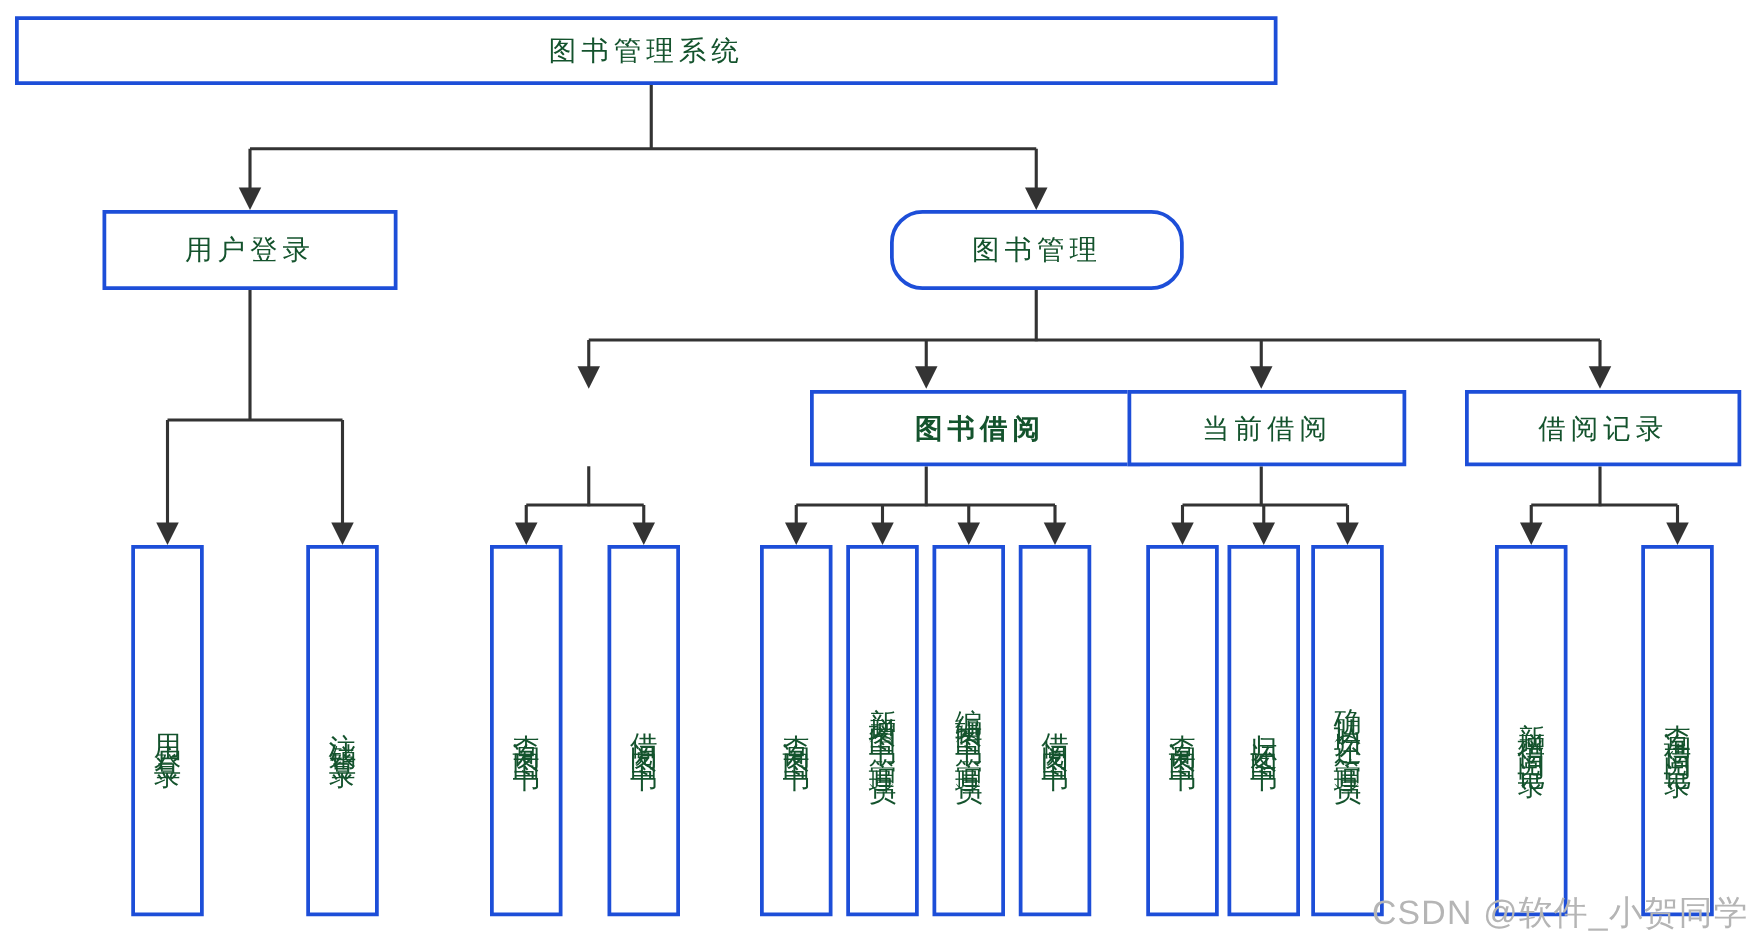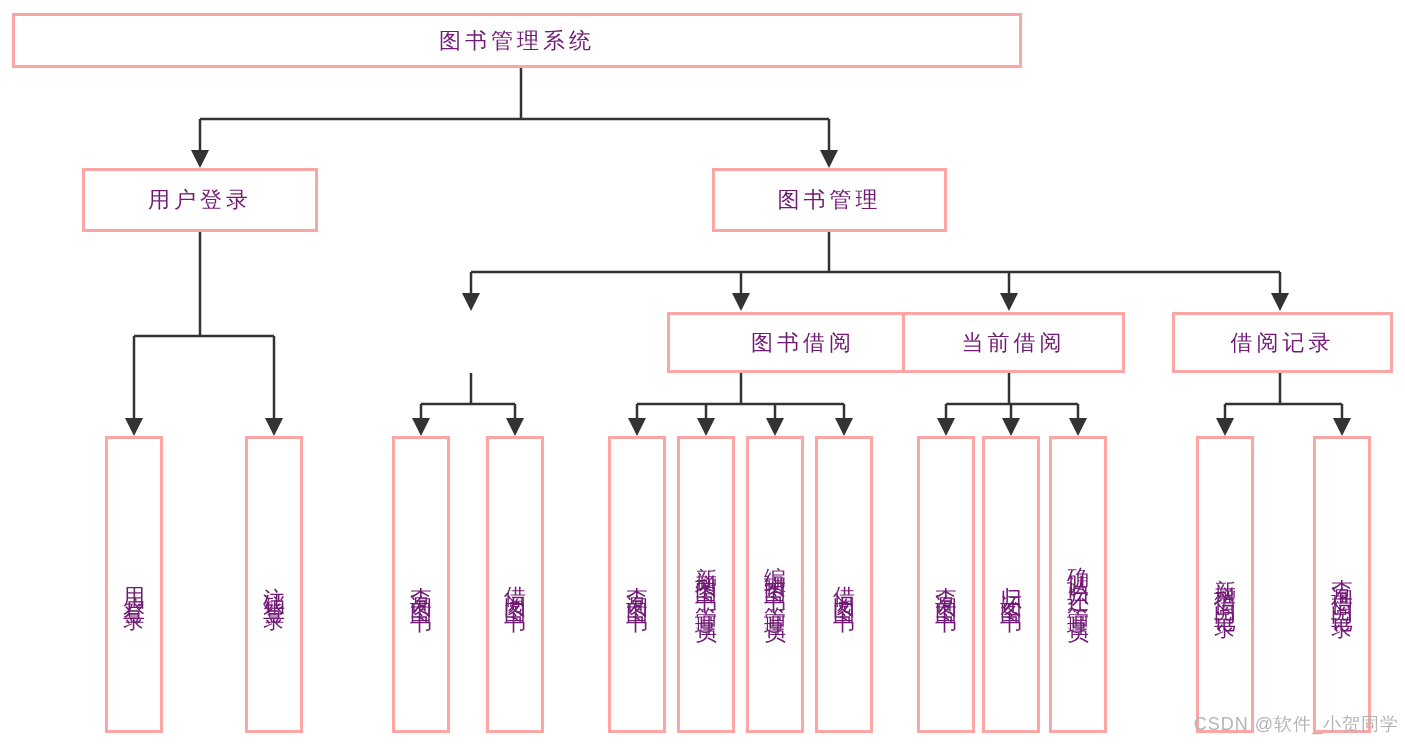--- a/index.html
+++ b/index.html
@@ -7,23 +7,23 @@
     position:relative;
     width:1405px;height:747px;
     background:#ffffff;
     font-family:"Liberation Sans","DejaVu Sans",sans-serif;
     overflow:hidden;
   }
   .connectors{position:absolute;left:0;top:0;z-index:1;}
   .box{
     position:absolute;
     box-sizing:border-box;
-    border:3px solid #fca5a5;
+    border:3px solid #1d4ed8;
     background:#ffffff;
-    color:#701a75;
+    color:#14532d;
     display:flex;
     align-items:center;
     justify-content:center;
     z-index:2;
   }
   .h{
     font-size:22px;
     letter-spacing:4px;
     white-space:nowrap;
   }
@@ -32,21 +32,21 @@
     text-orientation:mixed;
     font-size:22px;
     letter-spacing:8px;
     line-height:1.1;
   }
   .watermark{
     position:absolute;
     right:6px;
     top:712px;
     z-index:5;
-    font-size:18px;
+    font-size:27px;
     letter-spacing:1px;
     color:#b5b5b5;
     white-space:nowrap;
   }
 </style>
 </head>
 <body>
 
 <div class="stage">
 
@@ -111,23 +111,23 @@
       <polygon points="1002,418 1020,418 1011,436"></polygon>
       <polygon points="1069,418 1087,418 1078,436"></polygon>
       <polygon points="1216,418 1234,418 1225,436"></polygon>
       <polygon points="1333,418 1351,418 1342,436"></polygon>
     </g>
   </svg>
 
   <div class="box h" style="left:12px;top:13px;width:1010px;height:55px;">图书管理系统</div>
 
   <div class="box h" style="left:82px;top:168px;width:236px;height:64px;">用户登录</div>
-  <div class="box h" style="left:712px;top:168px;width:235px;height:64px;">图书管理</div>
+  <div class="box h" style="left:712px;top:168px;width:235px;height:64px;border-radius:26px;">图书管理</div>
 
-  <div class="box h" style="left:667px;top:312px;width:272px;height:61px;">图书借阅</div>
+  <div class="box h" style="left:648px;top:312px;width:272px;height:61px;font-weight:bold;">图书借阅</div>
   <div class="box h" style="left:902px;top:312px;width:223px;height:61px;text-align:right;">当前借阅</div>
   <div class="box h" style="left:1172px;top:312px;width:221px;height:61px;">借阅记录</div>
 
   <div class="box v" style="left:105px;top:436px;width:58px;height:297px;">用户登录</div>
   <div class="box v" style="left:245px;top:436px;width:58px;height:297px;">注销登录</div>
 
   <div class="box v" style="left:392px;top:436px;width:58px;height:297px;">查询图书</div>
   <div class="box v" style="left:486px;top:436px;width:58px;height:297px;">借阅图书</div>
 
   <div class="box v" style="left:608px;top:436px;width:58px;height:297px;">查询图书</div>

